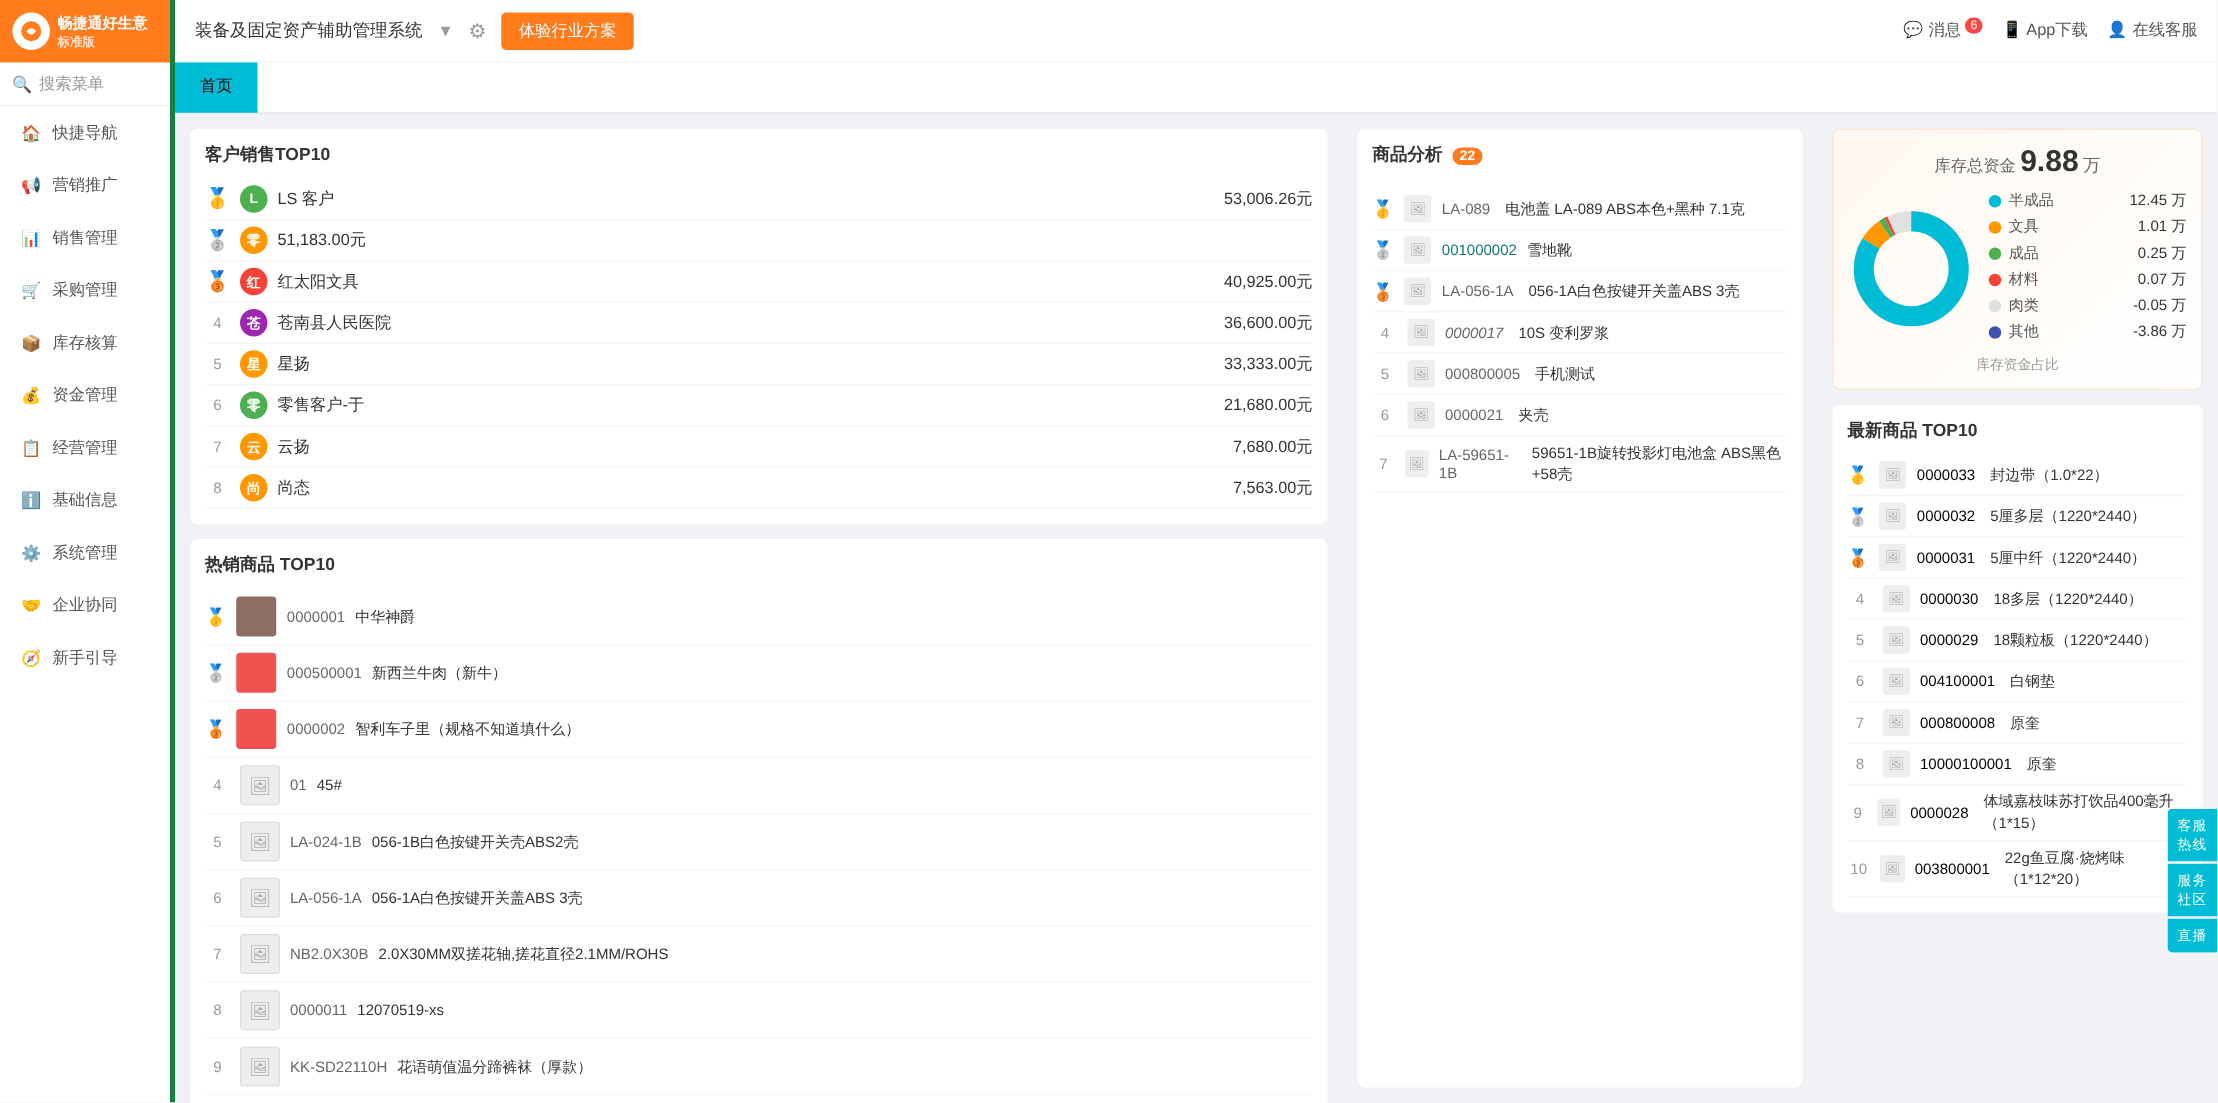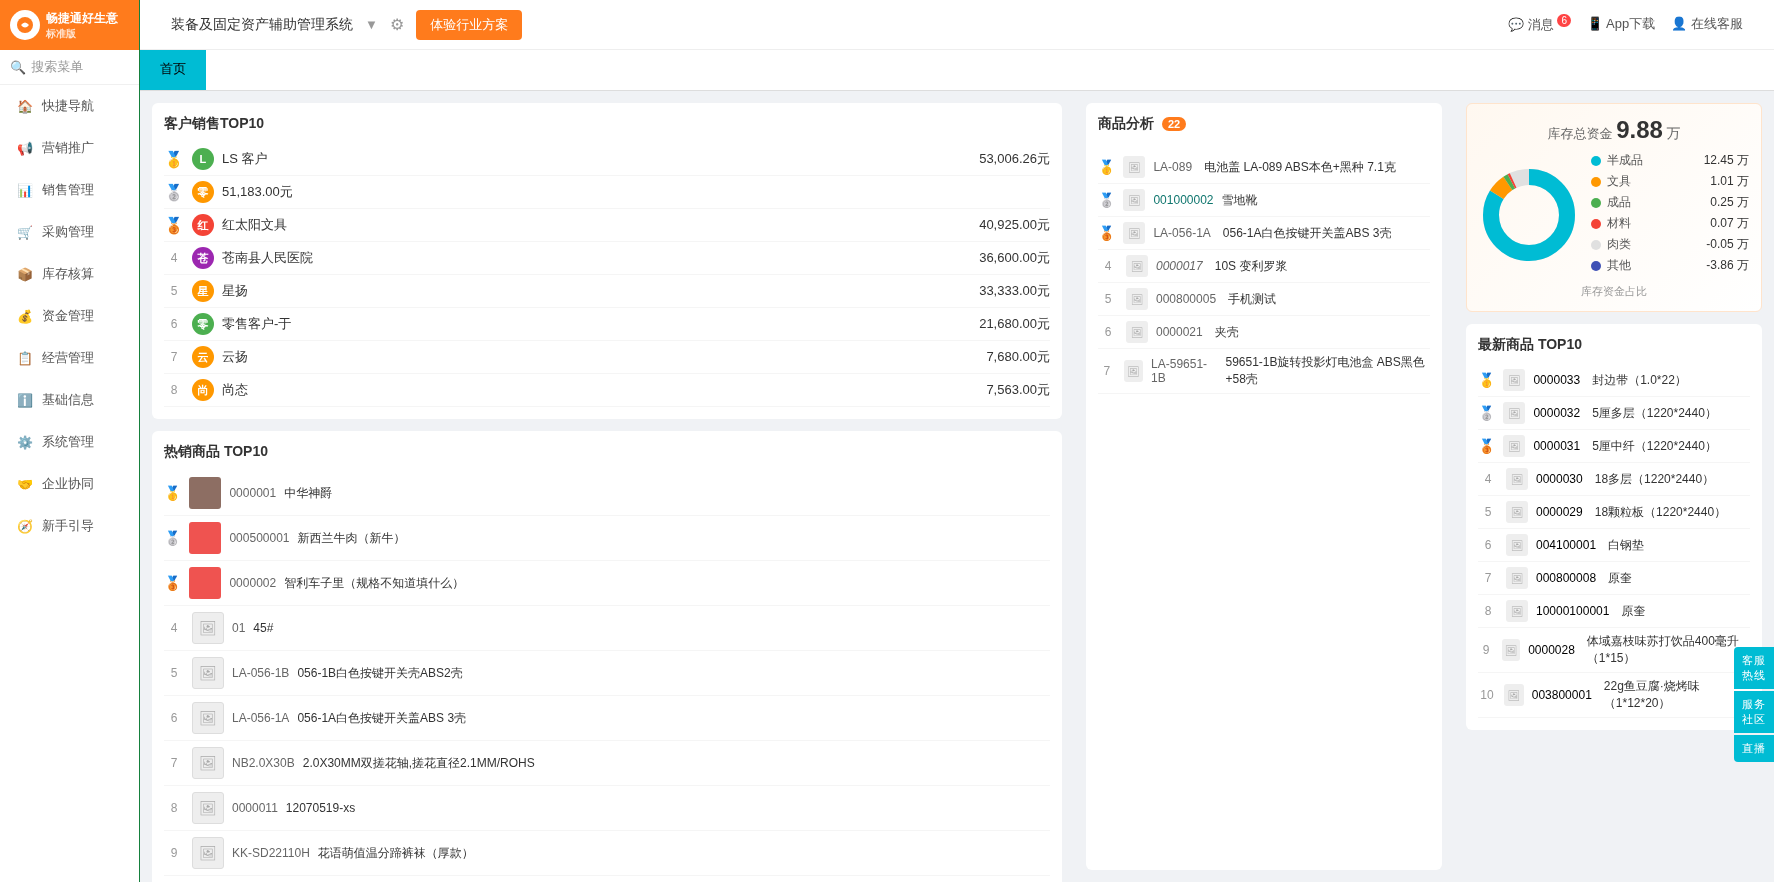--- a/index.html
+++ b/index.html
@@ -4,21 +4,21 @@
   <style>
     * { margin: 0; padding: 0; box-sizing: border-box; }
     body { font-family: 'Microsoft YaHei', Arial, sans-serif; font-size: 13px; background: #f0f2f5; display: flex; height: 882px; overflow: hidden; }
 
     
     .sidebar {
       width: 140px;
       background: #fff;
       display: flex;
       flex-direction: column;
-      border-right: 1px solid #15803d;
+      border-right: 4px solid #15803d;
       flex-shrink: 0;
     }
     .sidebar-logo {
       background: #ff7b1c;
       padding: 10px;
       display: flex;
       align-items: center;
       gap: 6px;
       color: #fff;
       font-size: 12px;
@@ -61,21 +61,21 @@
       flex: 1;
       display: flex;
       flex-direction: column;
       overflow: hidden;
     }
     .topbar {
       height: 50px;
       background: #fff;
       display: flex;
       align-items: center;
-      padding: 0 31px;
+      padding: 0 16px;
       gap: 12px;
       border-bottom: 1px solid #eee;
     }
     .topbar-title {
       color: #333;
       font-size: 14px;
       display: flex;
       align-items: center;
       gap: 4px;
     }
@@ -517,21 +517,21 @@
         <span style="font-size:14px;color:#aaa;">🖼</span>
        </div>
     <span class="product-code">01</span>
     <span class="product-name">45#</span>
   </div>
             <div class="product-item">
     <span class="rank-num">5</span>
     <div class="product-img" style="background:#eee;border:1px solid #ddd;">
         <span style="font-size:14px;color:#aaa;">🖼</span>
        </div>
-    <span class="product-code">LA-056-1B</span>
+    <span class="product-code">LA-024-1B</span>
     <span class="product-name">056-1B白色按键开关壳ABS2壳</span>
   </div>
             <div class="product-item">
     <span class="rank-num">6</span>
     <div class="product-img" style="background:#eee;border:1px solid #ddd;">
         <span style="font-size:14px;color:#aaa;">🖼</span>
        </div>
     <span class="product-code">LA-056-1A</span>
     <span class="product-name">056-1A白色按键开关盖ABS 3壳</span>
   </div>

